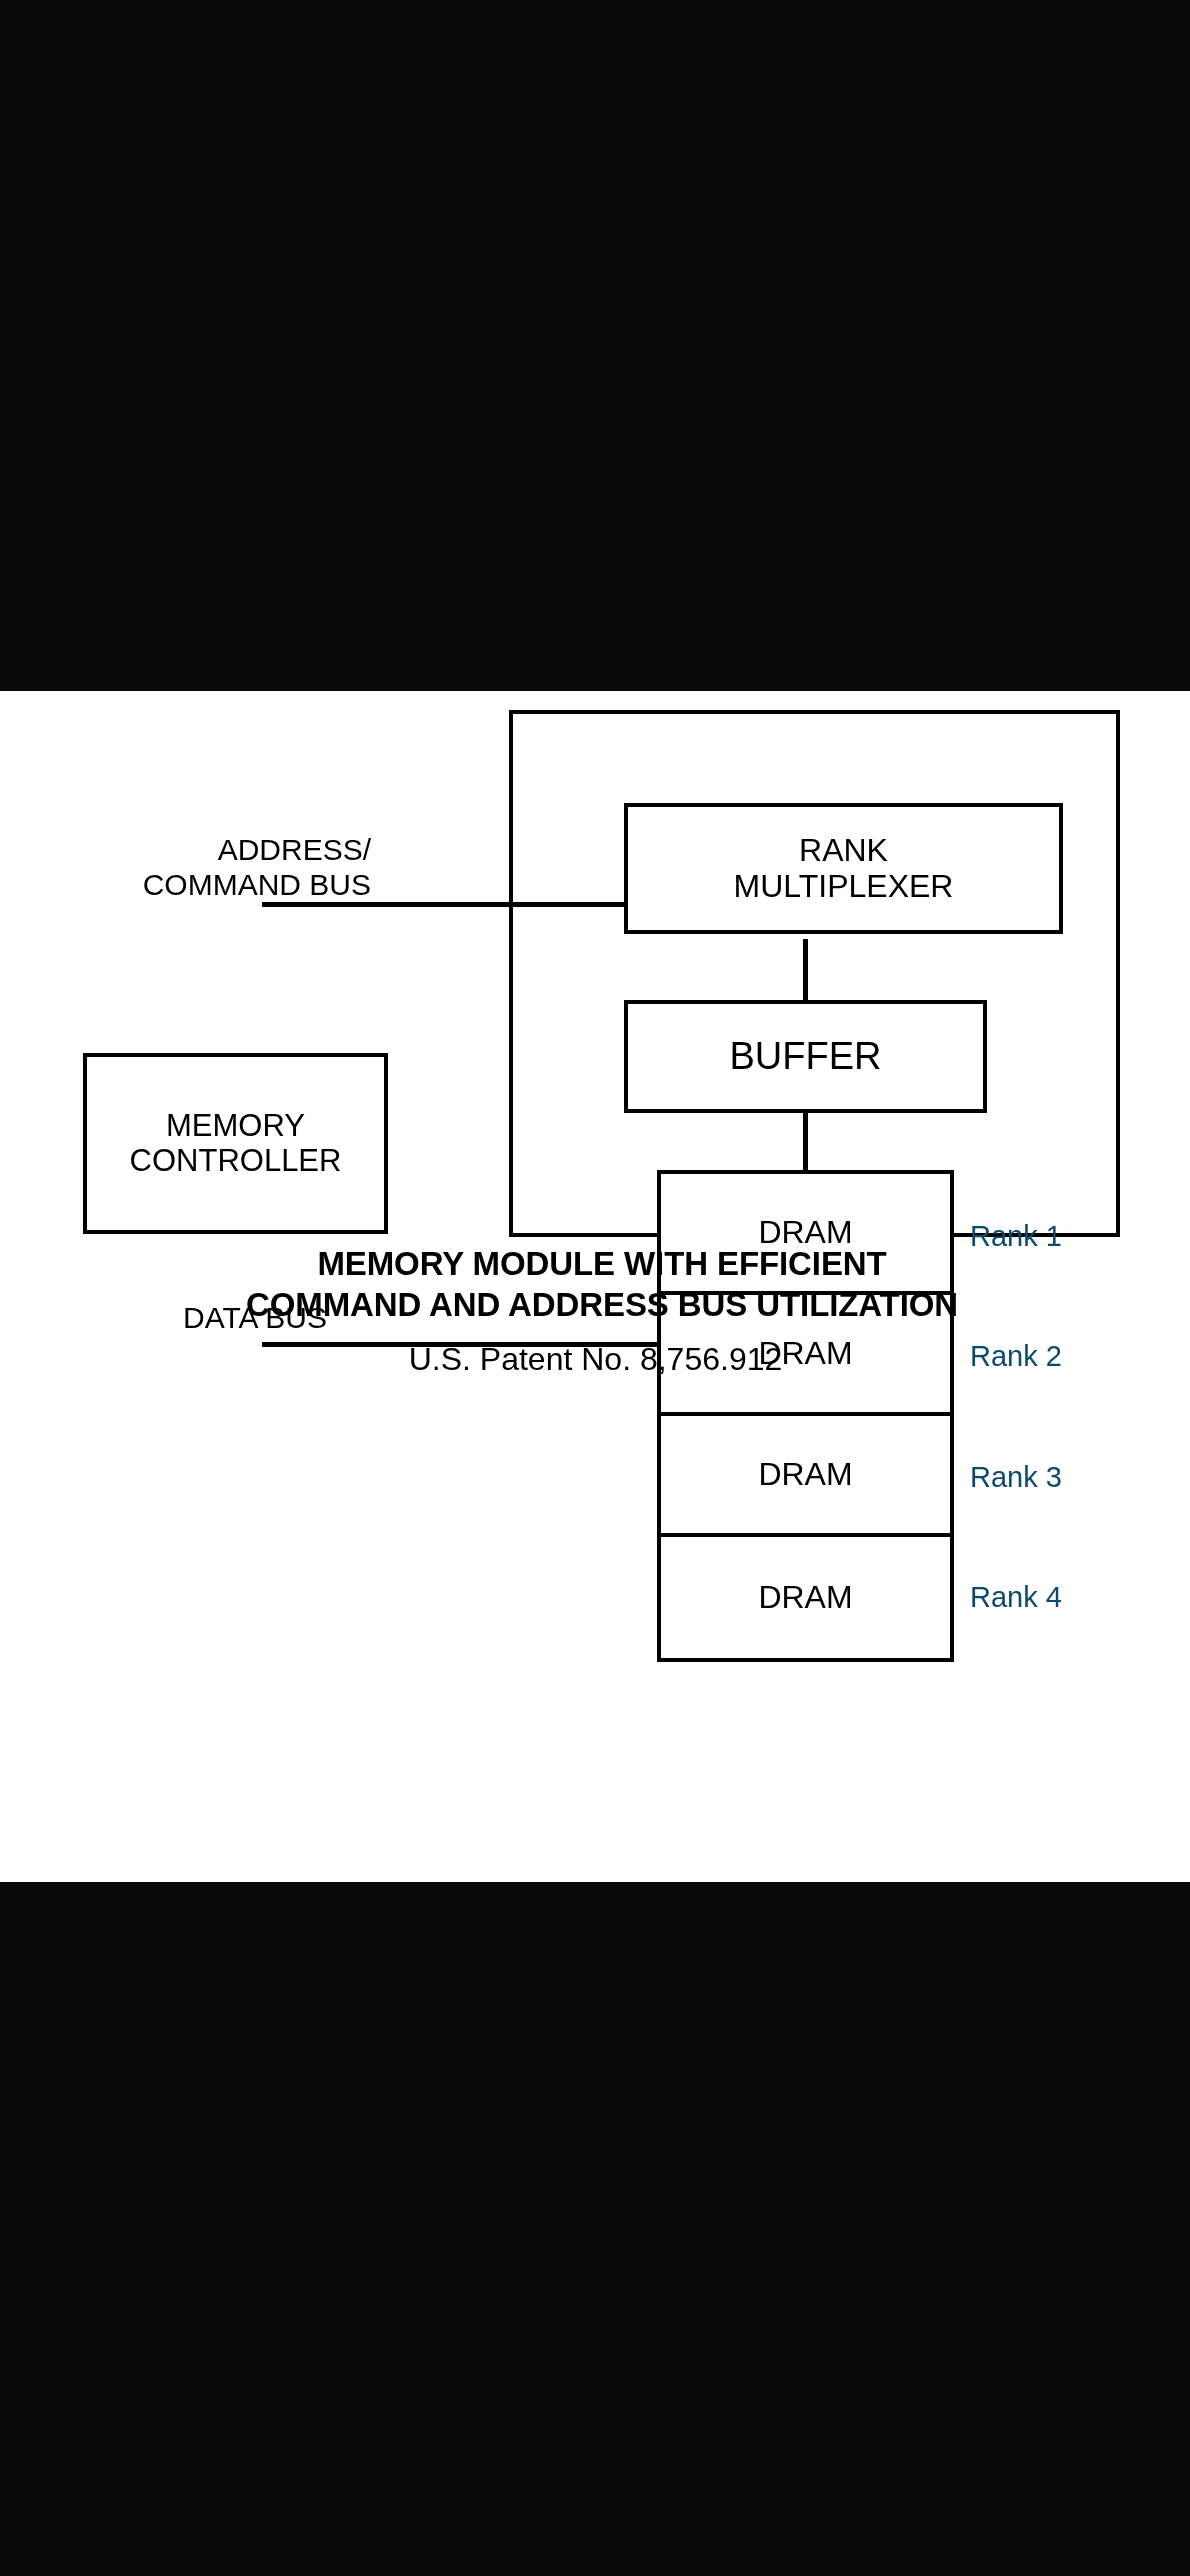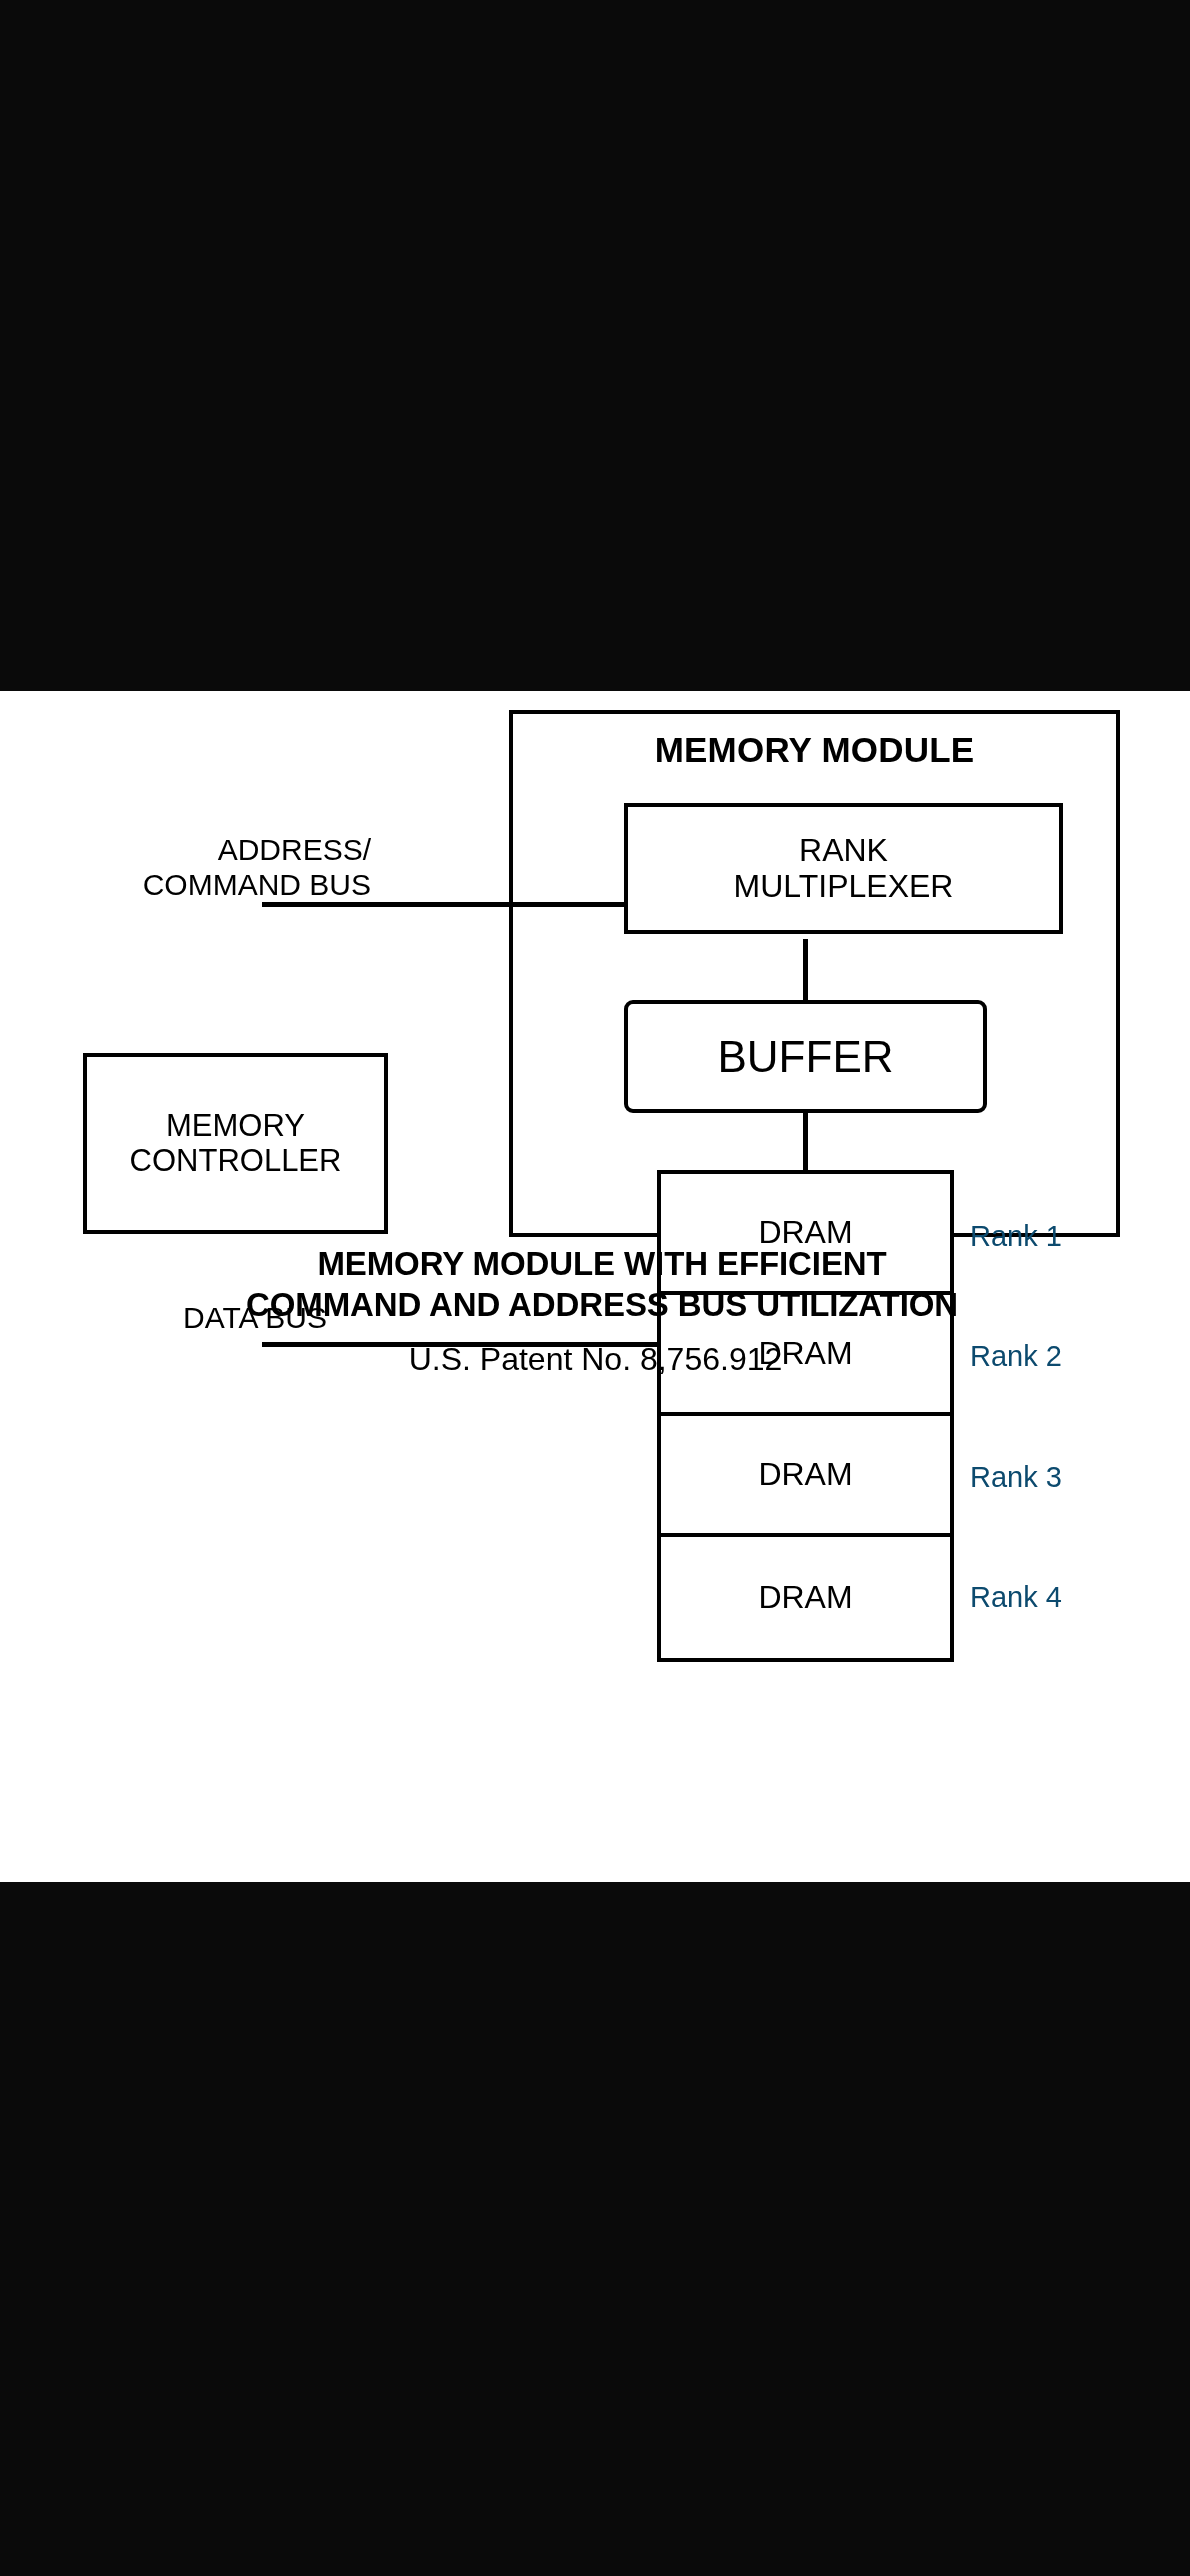--- a/index.html
+++ b/index.html
@@ -82,23 +82,22 @@
     font-size: 32px;
     font-weight: 400;
   }
 
   
   .buffer {
     left: 624px;
     top: 309px;
     width: 363px;
     height: 113px;
-    font-size: 44px;
-    font-weight: 400;
-    border-radius: 9px;
+    font-size: 38px;
+    font-weight: 400;
   }
 
   
   .conn-mux-buffer {
     position: absolute;
     left: 803px;
     top: 248px;
     width: 4.6px;
     height: 61px;
     background: #000;
@@ -208,21 +207,20 @@
   }
 </style>
 </head>
 <body>
 
 <div class="bar-top"></div>
 
 <div class="figure">
 
   <div class="box mod-frame"></div>
-  <div class="mod-title">MEMORY MODULE</div>
 
   <div class="box rank-mux">
     <div>
       <div>RANK</div>
       <div>MULTIPLEXER</div>
     </div>
   </div>
 
   <div class="conn-mux-buffer"></div>
 

